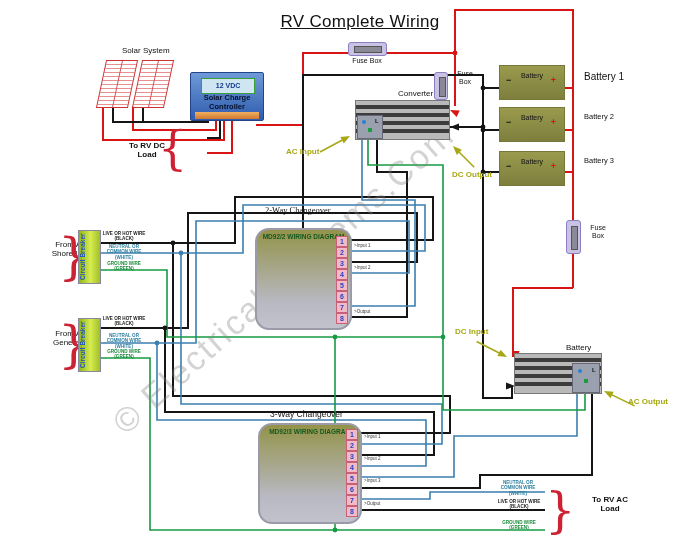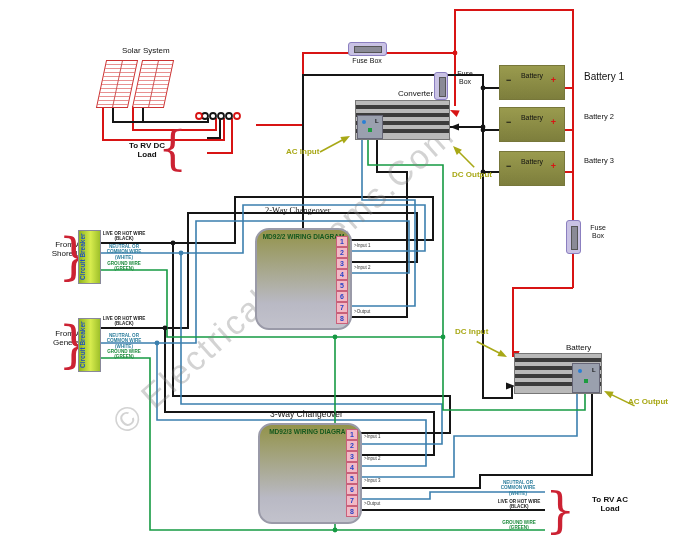--- a/index.html
+++ b/index.html
@@ -155,29 +155,35 @@
       <circle cx="205" cy="116" r="3" fill="#fff" stroke="#151515" stroke-width="1.8"></circle>
       <circle cx="213" cy="116" r="3" fill="#fff" stroke="#151515" stroke-width="1.8"></circle>
       <circle cx="221" cy="116" r="3" fill="#fff" stroke="#151515" stroke-width="1.8"></circle>
       <circle cx="229" cy="116" r="3" fill="#fff" stroke="#151515" stroke-width="1.8"></circle>
       <circle cx="237" cy="116" r="3" fill="#fff" stroke="#d81414" stroke-width="1.8"></circle>
       <circle cx="199" cy="116" r="3" fill="#fff" stroke="#d81414" stroke-width="1.8"></circle>
     </svg>
 
   <div id="watermark">© ElectricalProblems.Com</div>
 
+  <div class="lbl" id="title">RV Complete Wiring</div>
 
   <div class="lbl small" style="left:102px;top:46px;">Solar System</div>
   <div class="panel" style="left:101px;top:60px;">
       <div class="mid"></div>
     </div>
   <div class="panel" style="left:137px;top:60px;">
       <div class="mid"></div>
     </div>
 
+  <div class="abs" id="controller">
+    <div class="screen">12 VDC</div>
+    <div class="name">Solar Charge Controller</div>
+    <div class="strip"></div>
+  </div>
 
   <div class="lbl small" style="left:100px;top:141px;width:54px;text-align:center;font-weight:bold;">To RV DC Load</div>
   <div class="brace" style="left:158px;top:121px;font-size:46px;transform:scaleX(-1);">}</div>
 
   <div class="fuse" style="left:348px;top:42px;width:37px;height:12px;">
     <div class="elem" style="left:5px;top:3px;width:26px;height:5px;"></div>
     </div>
   <div class="lbl tiny" style="left:349px;top:57px;width:36px;font-size:7px;">Fuse Box</div>
   <div class="fuse" style="left:434px;top:72px;width:12px;height:26px;">
     <div class="elem" style="left:3.5px;top:4px;width:5px;height:18px;"></div>

